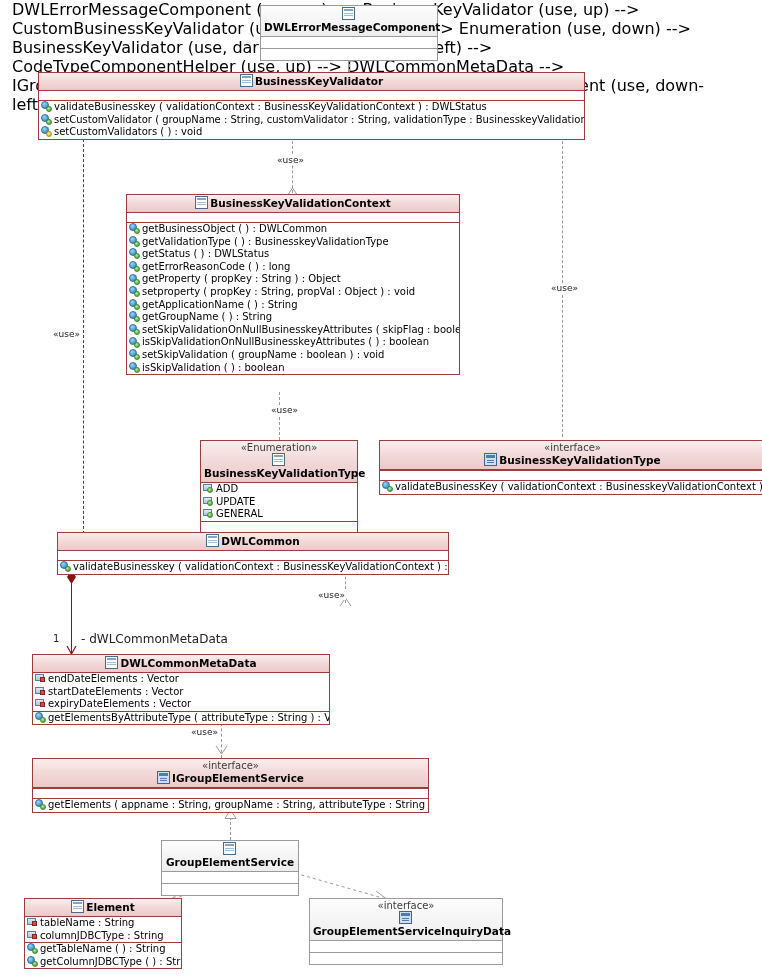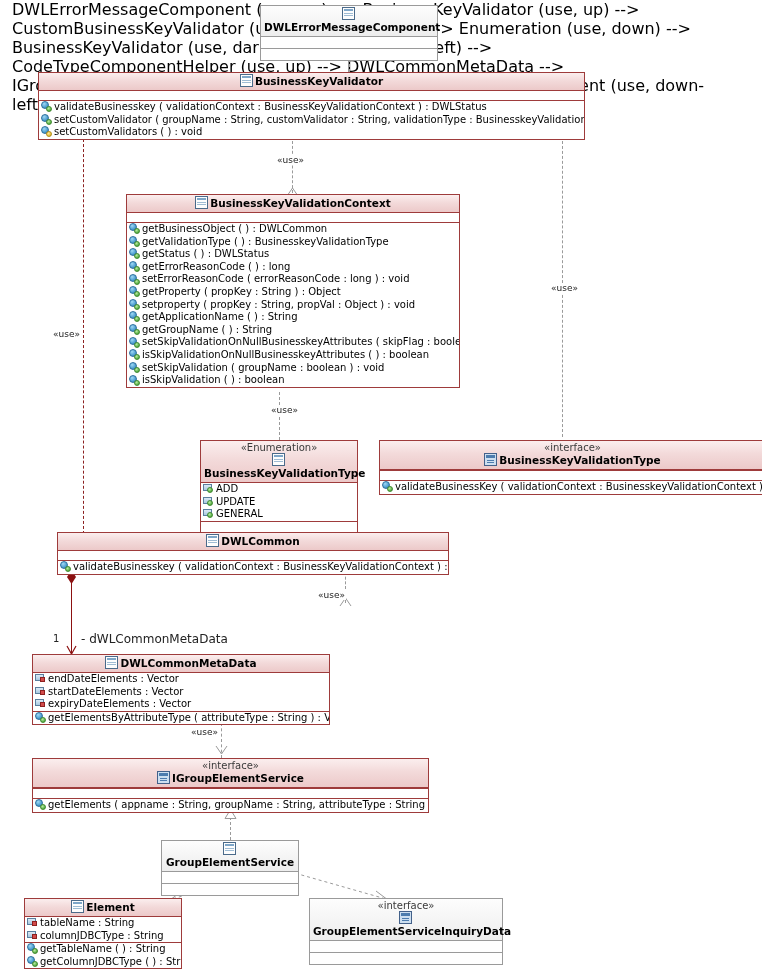--- a/index.html
+++ b/index.html
@@ -238,21 +238,20 @@
   <div class="uml" id="box-bkvc" style="left:114px;top:194px;width:334px;">
     <div class="hdr">
       <span class="ico ico-class"></span><span class="nm">BusinessKeyValidationContext</span>
     </div>
     <div class="sect empty sep" style="height:8px;border-top:none;border-bottom:1px solid #9e3b3b;"></div>
     <div class="sect">
       <div class="row"><span class="ico ico-m"></span><span class="txt">getBusinessObject ( ) : DWLCommon</span></div>
       <div class="row"><span class="ico ico-m"></span><span class="txt">getValidationType ( ) : BusinesskeyValidationType</span></div>
       <div class="row"><span class="ico ico-m"></span><span class="txt">getStatus ( ) : DWLStatus</span></div>
       <div class="row"><span class="ico ico-m"></span><span class="txt">getErrorReasonCode ( ) : long</span></div>
-      <div class="row"><span class="ico ico-m"></span><span class="txt">setErrorReasonCode ( errorReasonCode : long ) : void</span></div>
       <div class="row"><span class="ico ico-m"></span><span class="txt">getProperty ( propKey : String ) : Object</span></div>
       <div class="row"><span class="ico ico-m"></span><span class="txt">setproperty ( propKey : String, propVal : Object ) : void</span></div>
       <div class="row"><span class="ico ico-m"></span><span class="txt">getApplicationName ( ) : String</span></div>
       <div class="row"><span class="ico ico-m"></span><span class="txt">getGroupName ( ) : String</span></div>
       <div class="row"><span class="ico ico-m"></span><span class="txt">setSkipValidationOnNullBusinesskeyAttributes ( skipFlag : boolean ) : void</span></div>
       <div class="row"><span class="ico ico-m"></span><span class="txt">isSkipValidationOnNullBusinesskeyAttributes ( ) : boolean</span></div>
       <div class="row"><span class="ico ico-m"></span><span class="txt">setSkipValidation ( groupName : boolean ) : void</span></div>
       <div class="row"><span class="ico ico-m"></span><span class="txt">isSkipValidation ( ) : boolean</span></div>
     </div>
   </div>

